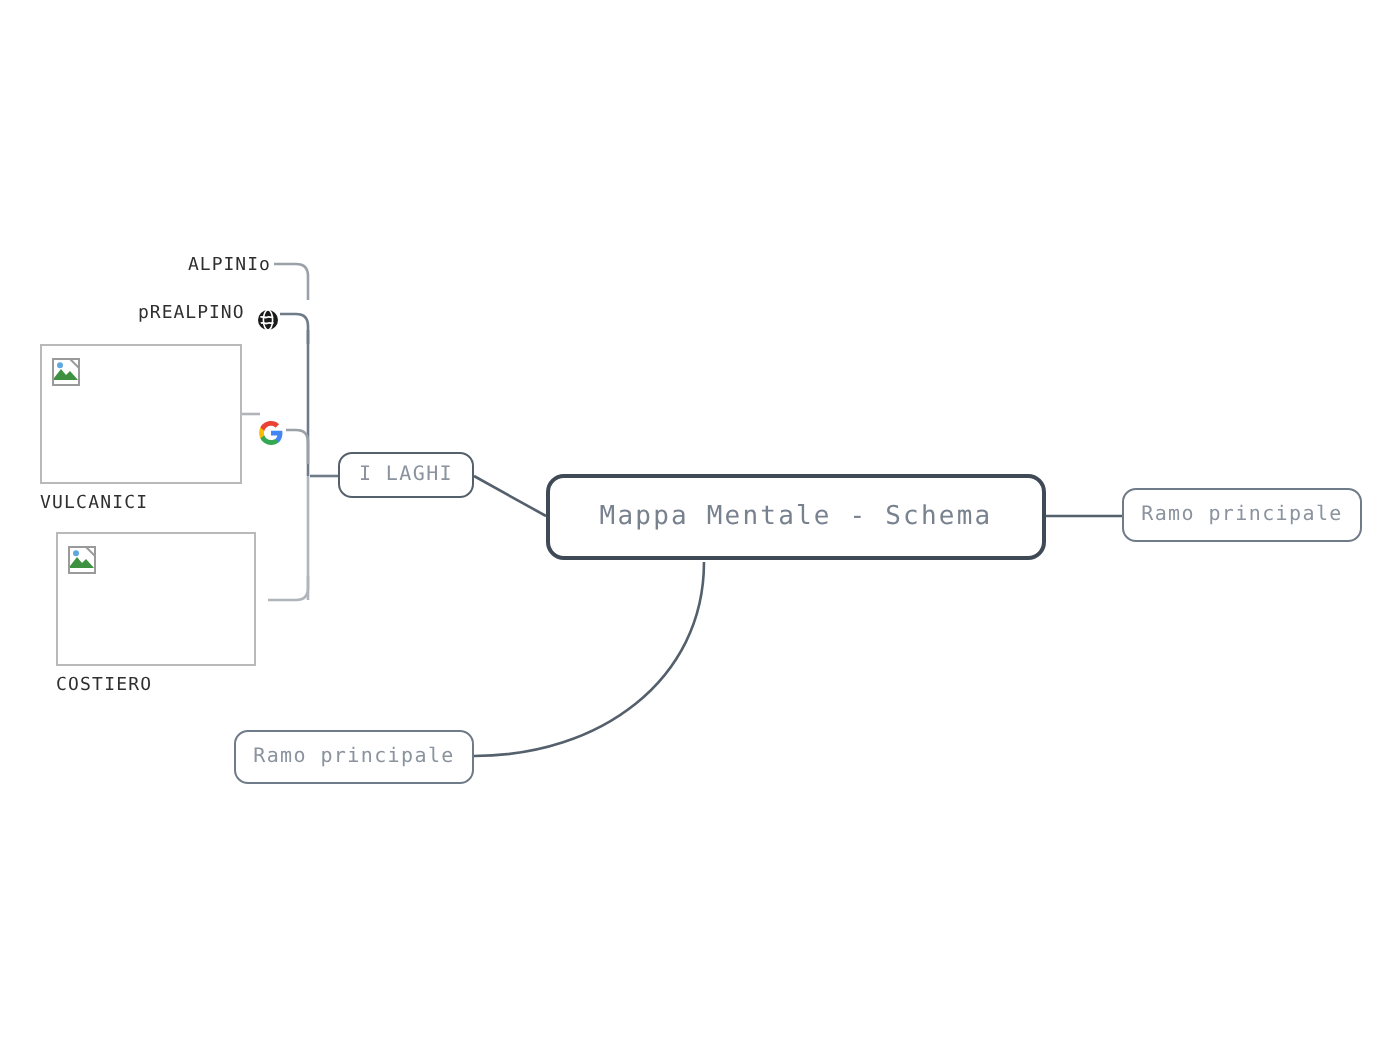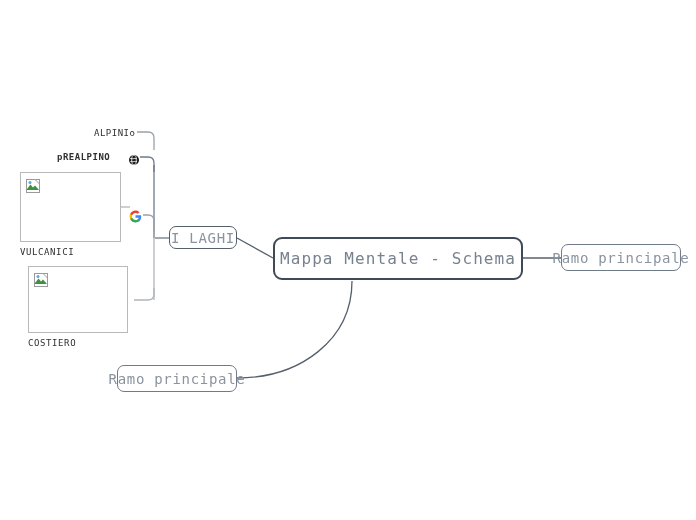--- a/index.html
+++ b/index.html
@@ -35,28 +35,28 @@
     color: #7c8794;
     white-space: nowrap;
   }
   .node.central {
     left: 273px;
     top: 237px;
     width: 250px;
     height: 43px;
     border: 2px solid #3f4a56;
     border-radius: 9px;
-    font-size: 16px;
+    font-size: 13px;
     letter-spacing: 1.1px;
     color: #78828f;
   }
   .node.topic {
     border: 1px solid #6f7b88;
     border-radius: 7px;
-    font-size: 14px;
+    font-size: 10px;
     letter-spacing: 0.7px;
     color: #8a939e;
   }
   .node.laghi {
     left: 169px;
     top: 226px;
     width: 68px;
     height: 23px;
     border: 1.6px solid #55606d;
   }
@@ -75,21 +75,21 @@
 
   
   .plain-label {
     position: absolute;
     font-size: 9px;
     letter-spacing: 0.5px;
     color: #2f2f2f;
     white-space: nowrap;
   }
   .lbl-alpinio { left: 94px;  top: 128px; text-align: right; }
-  .lbl-prealpino { left: 57px; top: 152px; font-weight: bold; }
+  .lbl-prealpino { left: 69px; top: 152px; }
 
   
   .img-node {
     position: absolute;
   }
   .img-frame {
     box-sizing: border-box;
     background: #ffffff;
     border: 1px solid #b9b9b9;
     position: relative;

